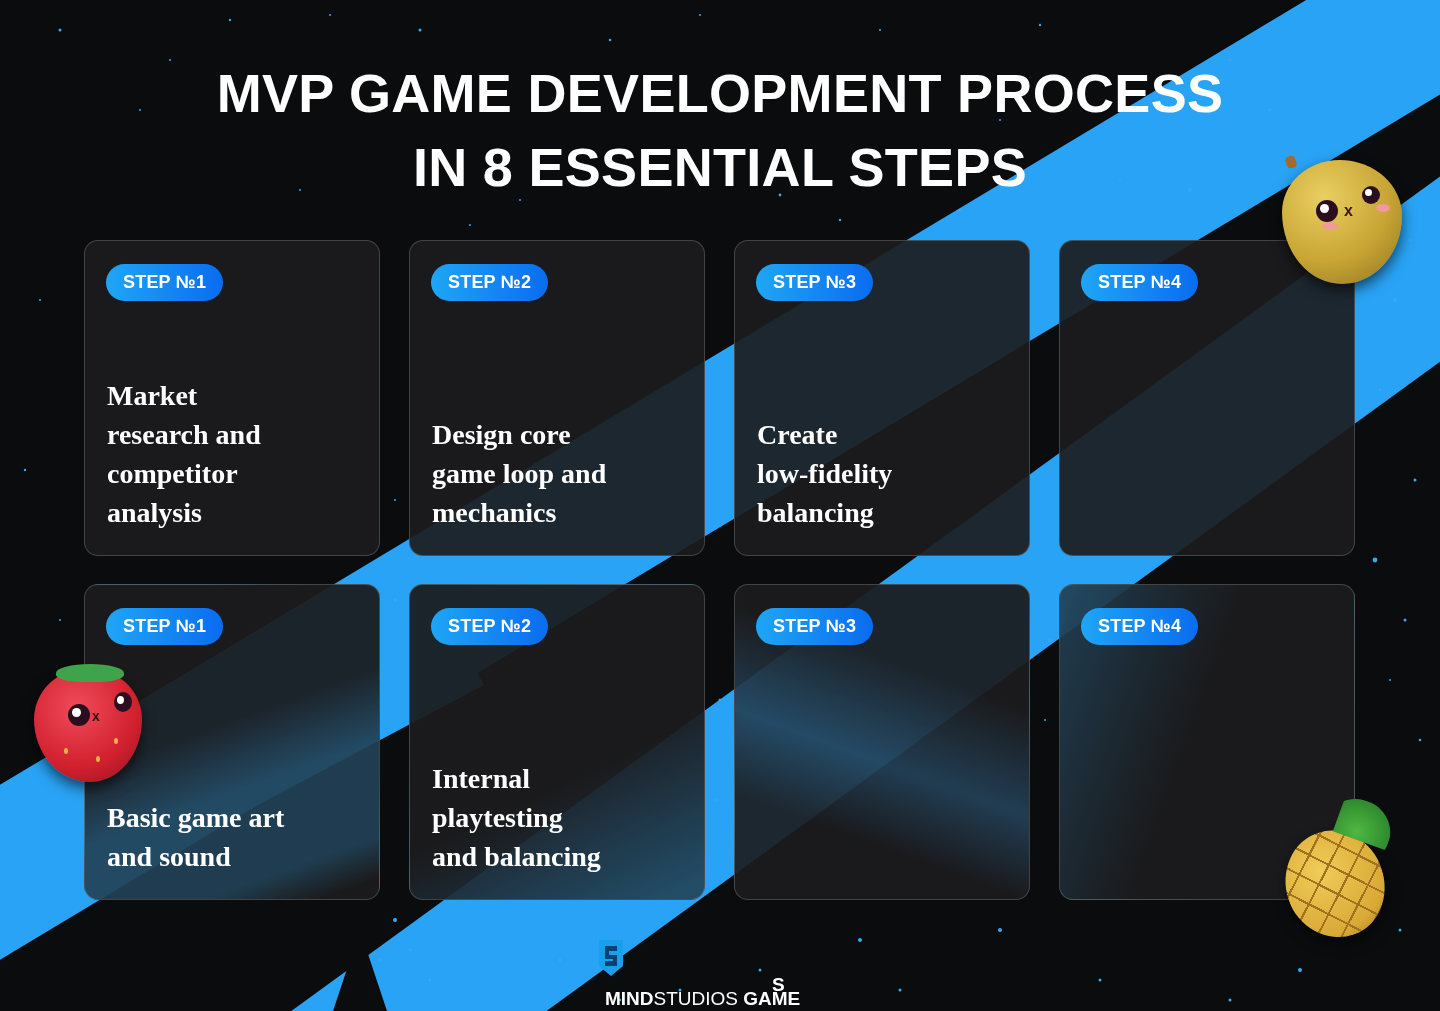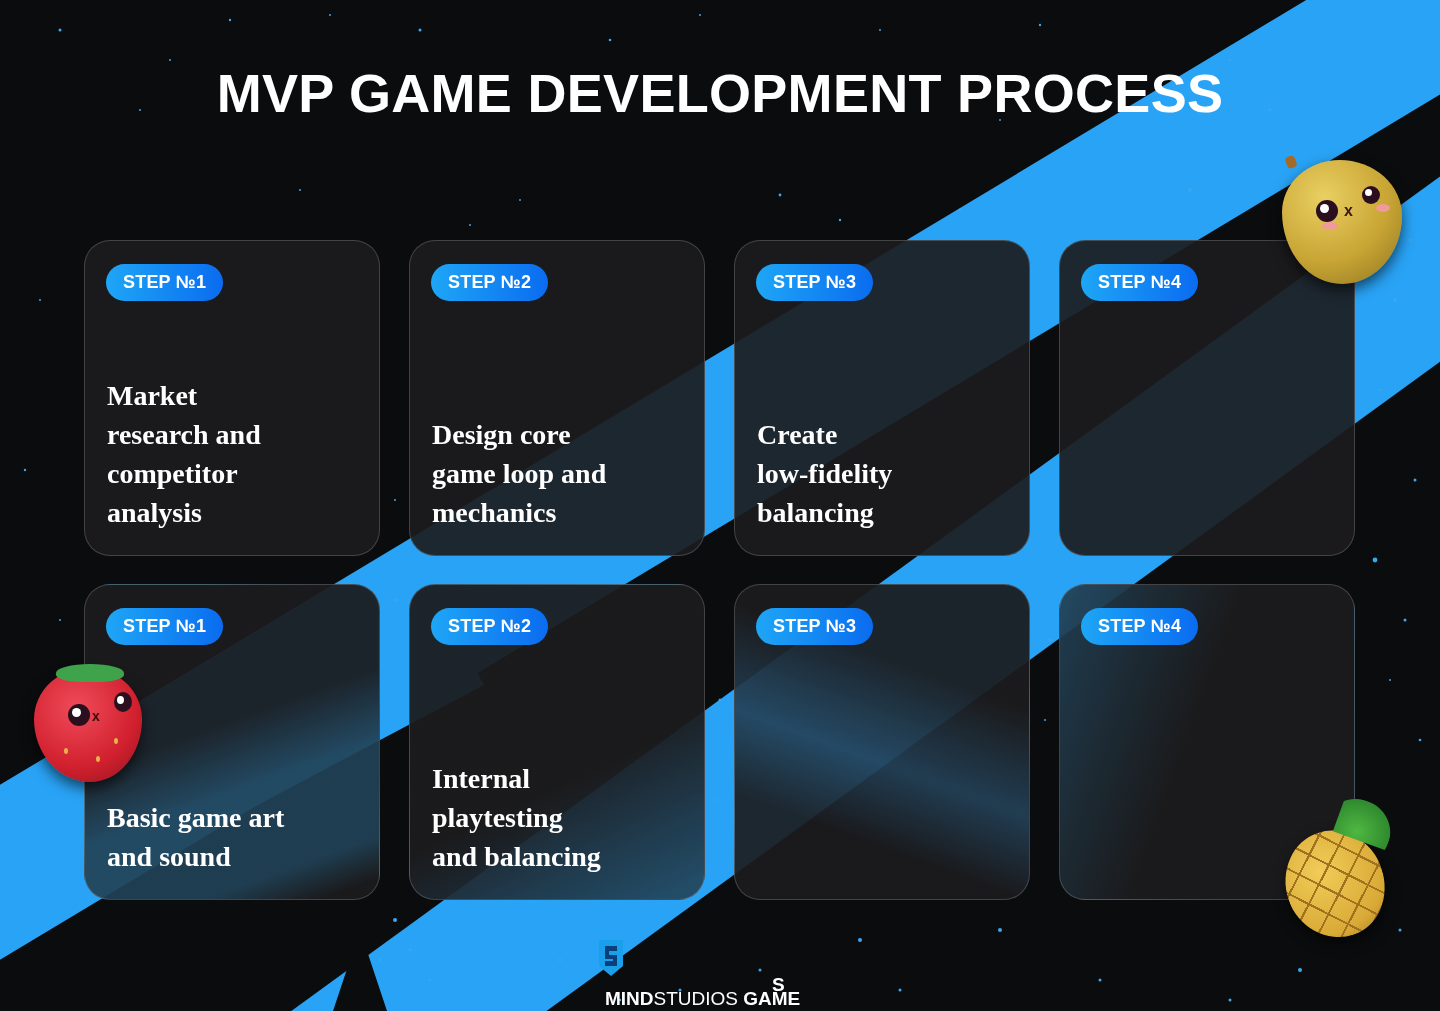--- a/index.html
+++ b/index.html
@@ -12,21 +12,21 @@
 
     .title {
       position: absolute; left: 0; right: 0; top: 56px;
       text-align: center; font-weight: 700; font-size: 54px; line-height: 74px;
       letter-spacing: 0.3px; font-family: "Liberation Sans", sans-serif;
       text-transform: uppercase;
     }
 
     .card {
       position: absolute; width: 296px; height: 316px;
-      border-radius: 26px; border: 1px solid rgba(255,255,255,0.18);
+      border-radius: 14px; border: 1px solid rgba(255,255,255,0.18);
       background: rgba(28,28,30,0.92);
       overflow: hidden;
     }
     .card.glow-a { background: linear-gradient(160deg, rgba(28,28,30,0.94) 45%, rgba(34,66,86,0.92) 62%, rgba(34,66,86,0.92) 85%, rgba(28,28,30,0.9) 95%); }
     .card.glow-b { background: linear-gradient(155deg, rgba(28,28,30,0.94) 60%, rgba(34,66,86,0.9) 95%); }
     .card.glow-c { background: linear-gradient(200deg, rgba(28,28,30,0.94) 30%, rgba(36,66,88,0.92) 55%, rgba(28,28,30,0.92) 75%); }
     .card.glow-d { background: linear-gradient(110deg, rgba(34,66,86,0.92) 0%, rgba(28,28,30,0.94) 45%); }
 
     .badge {
       position: absolute; left: 21px; top: 23px;
@@ -118,20 +118,21 @@
         <circle cx="1230" cy="1000" r="1.5"></circle>
       <circle cx="380" cy="960" r="1.2"></circle>
         <circle cx="620" cy="1000" r="1.2"></circle>
         <circle cx="760" cy="970" r="1.5"></circle>
     </g>
   </svg>
 </div>
 
 <h1 class="title">
   <span>MVP GAME DEVELOPMENT PROCESS</span><br>
+  <span>IN 8 ESSENTIAL STEPS</span>
 </h1>
 
 <div class="card" style="left:84px; top:240px;">
   <div class="badge">STEP №1</div>
   <div class="card-text">Market
 research and
 competitor
 analysis</div>
 </div>
 <div class="card" style="left:409px; top:240px;">

